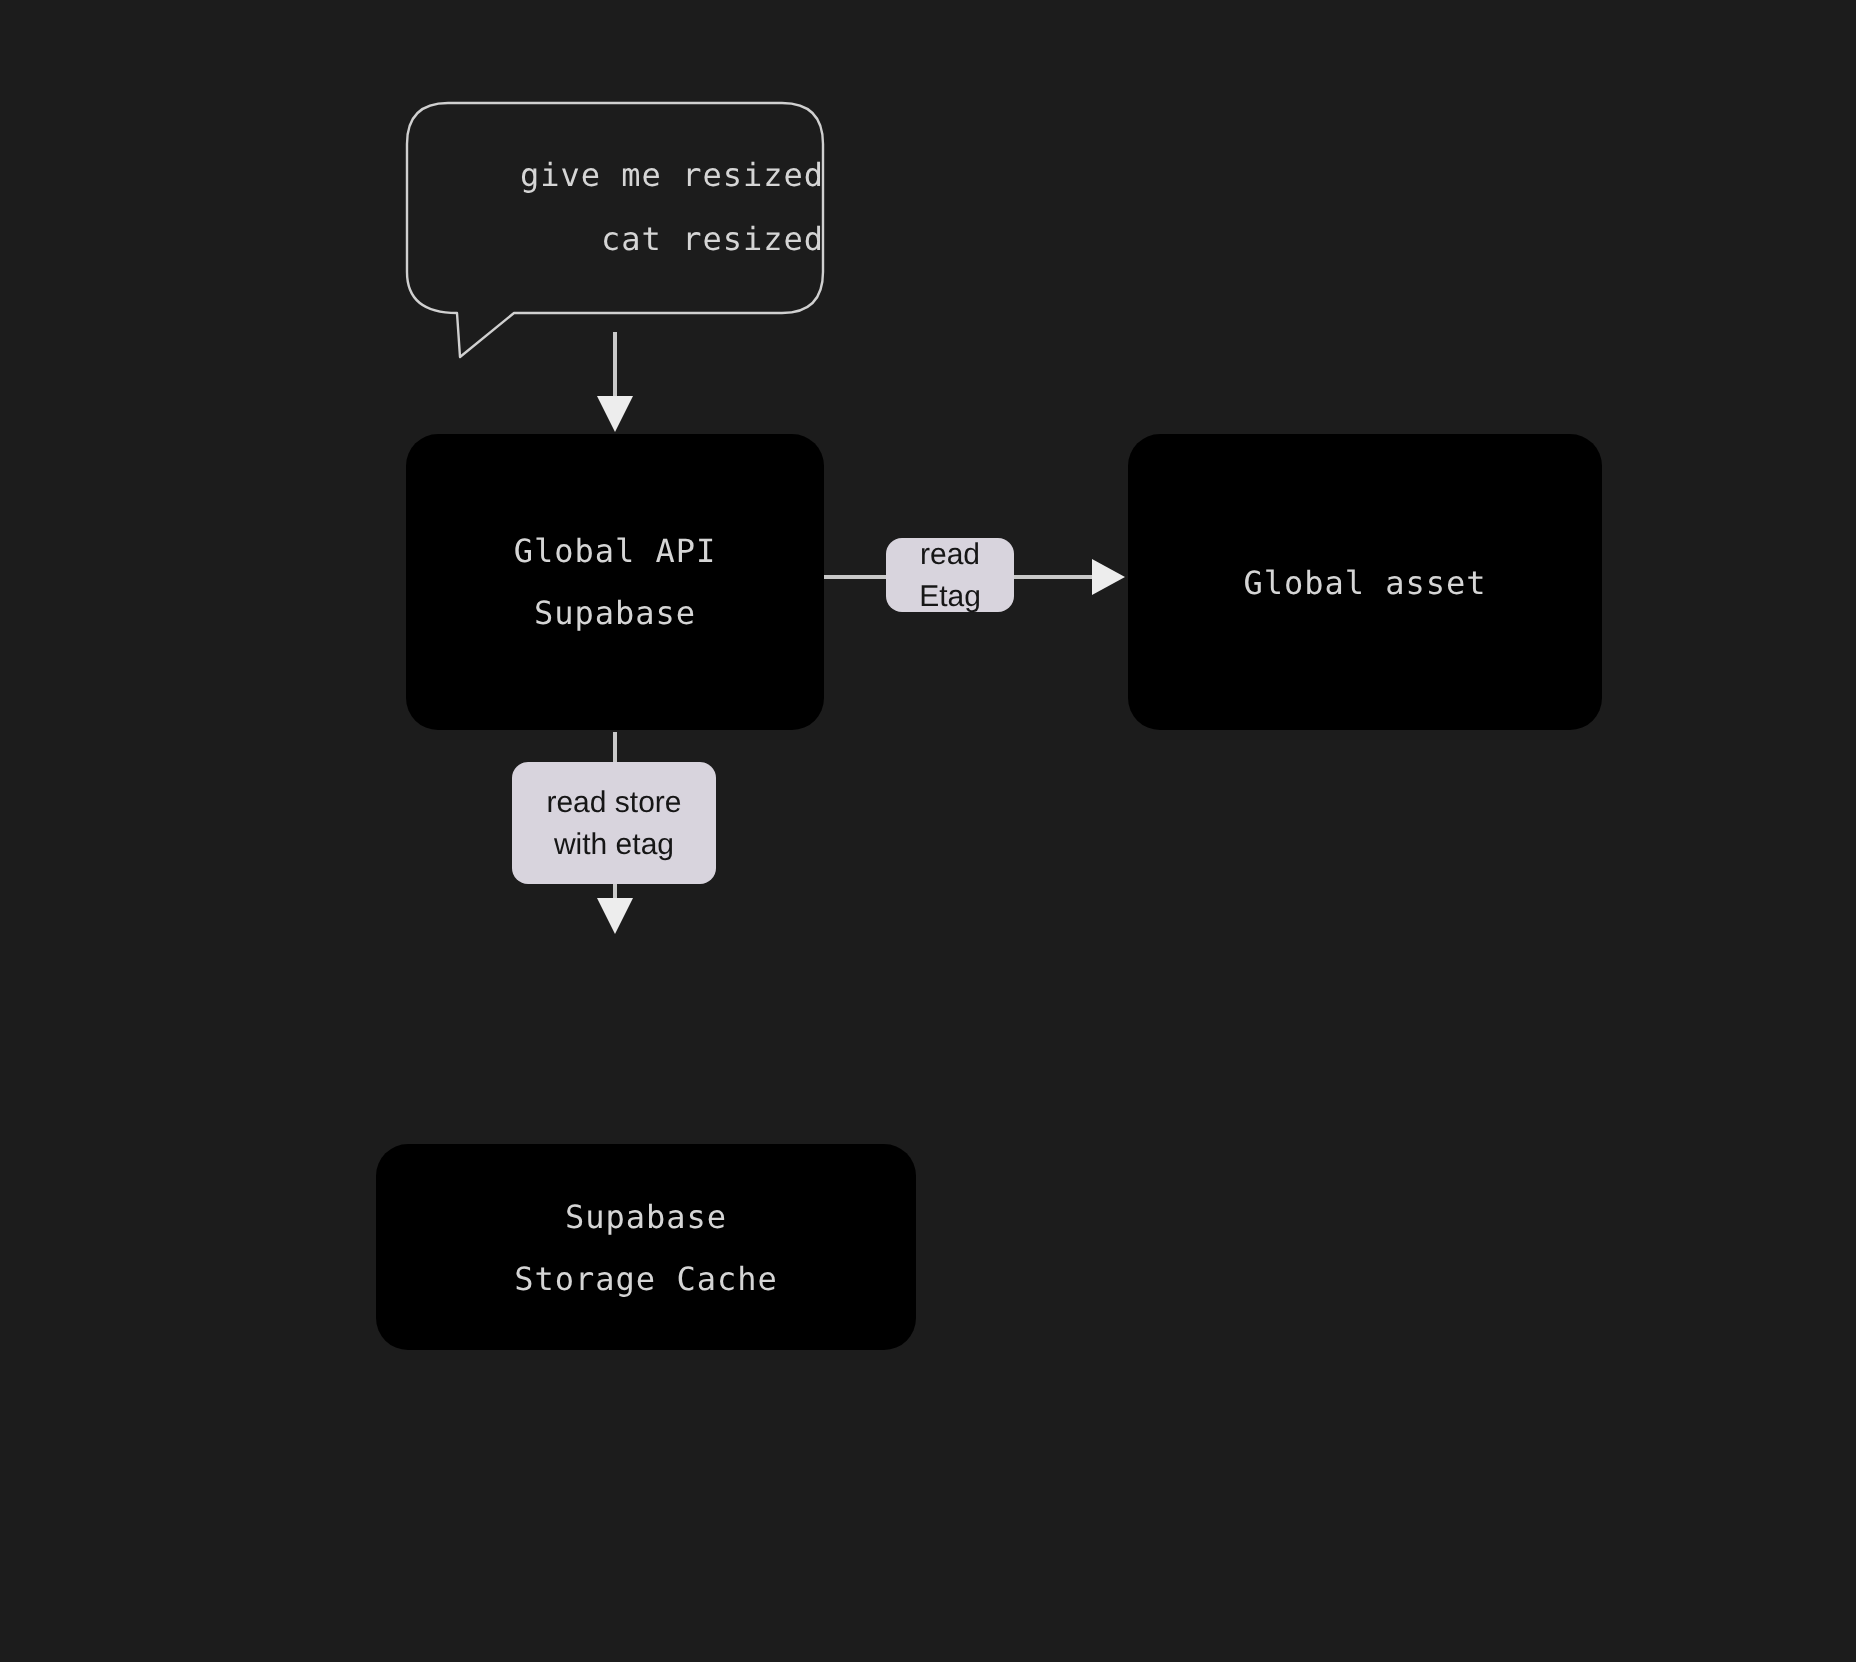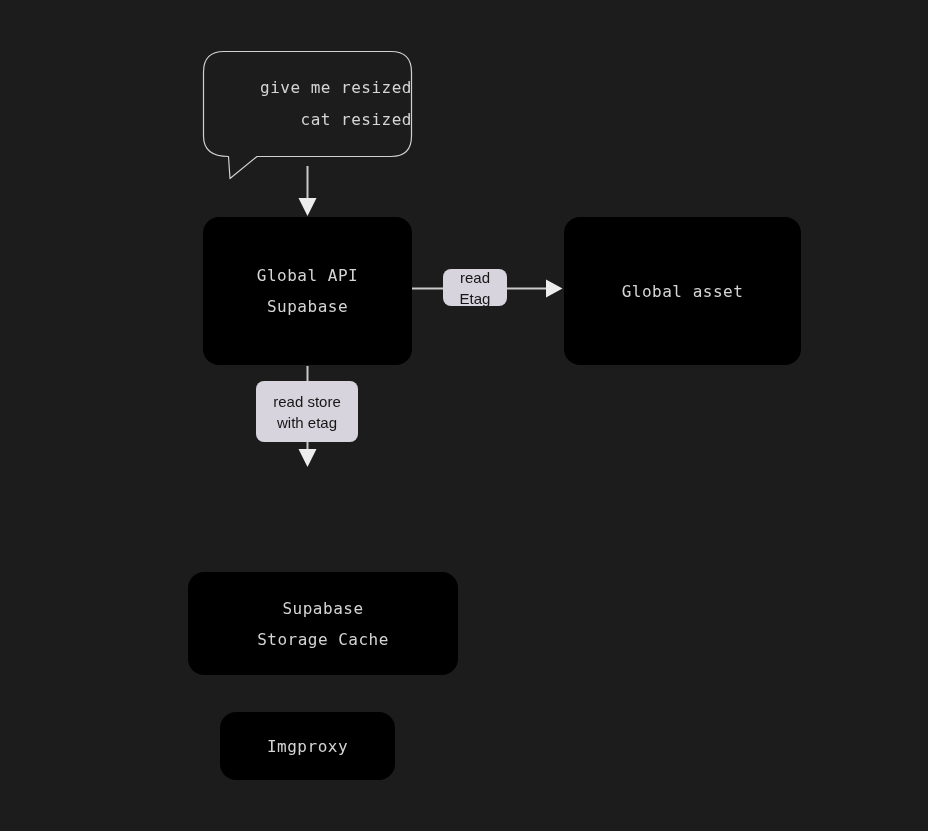--- a/index.html
+++ b/index.html
@@ -78,23 +78,20 @@
   <div class="node node-metadata">
     <div>Global asset</div>
   </div>
 
 
   <div class="node node-supabase">
     <div>Supabase</div>
     <div>Storage Cache</div>
   </div>
 
-  <div class="node node-imgproxy">
-    <div>Imgproxy</div>
-  </div>
 
   <div class="edge-label label-read-etag">
     <div>read Etag</div>
   </div>
 
   <div class="edge-label label-read-cache">
     <div>read store</div>
     <div>with etag</div>
   </div>
 

